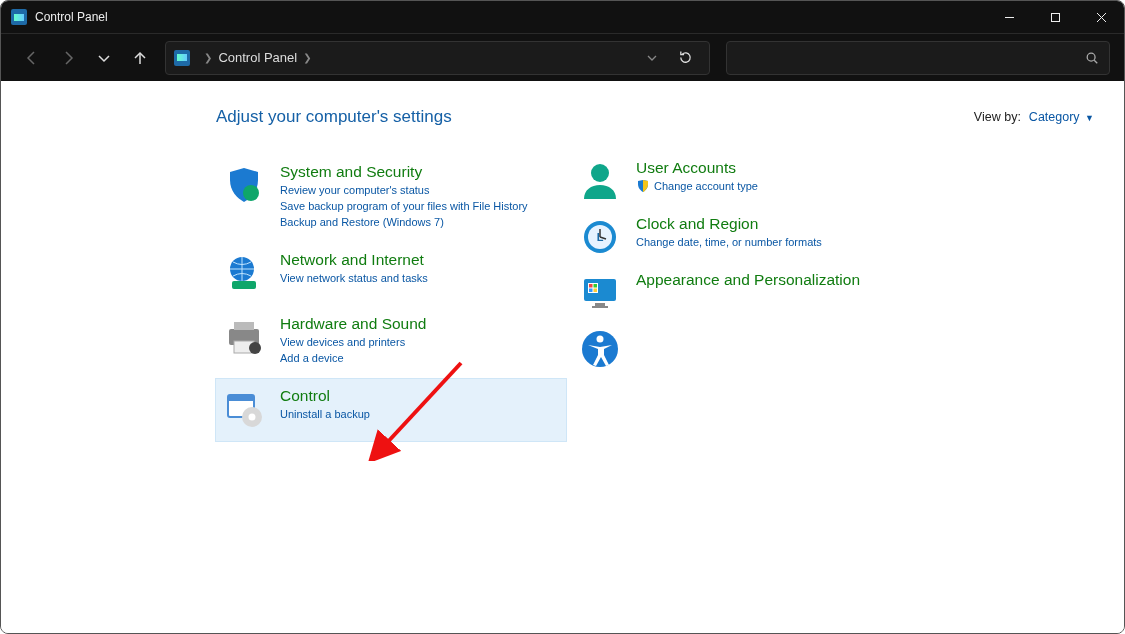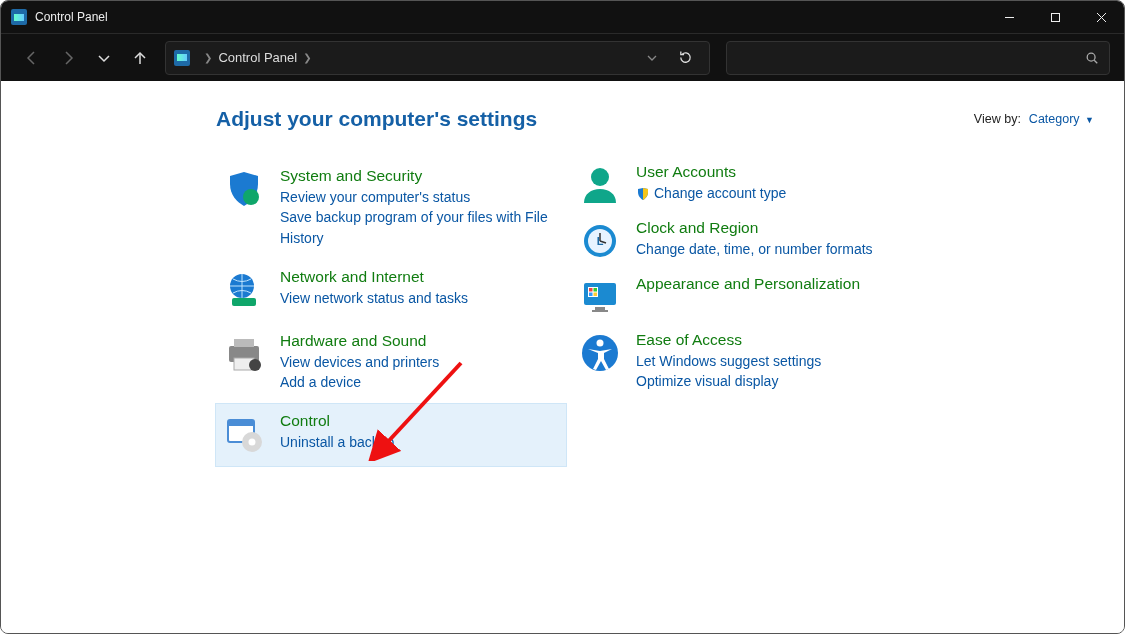--- a/index.html
+++ b/index.html
@@ -25,33 +25,33 @@
   .addrbar .chev{ color:#888; margin:0 6px; font-size:10px;}
   .addrbar .flexspace{flex:1;}
   .addr-end { width:30px; display:flex; justify-content:center; color:#888;}
   .refreshbtn{ width:36px; display:flex; justify-content:center; }
   .searchbox { flex:1; height:34px; background:#1b1b1b; border:1px solid #333; border-radius:4px; margin-left:10px; margin-right:6px; display:flex; align-items:center; padding:0 10px;}
   .searchbox svg{ width:14px;height:14px; stroke:#aaa; fill:none; stroke-width:1.5; margin-left:auto;}
 
   
   .content { flex:1; background:#fff; padding:26px 30px 30px 215px; position:relative; }
   .header-row { display:flex; align-items:center; margin-bottom:28px; }
-  .header-row h1 { font-size:21px; font-weight:700; color:#1560a6; }
+  .header-row h1 { font-size:17px; font-weight:400; color:#1560a6; }
   .viewby { margin-left:auto; font-size:12.5px; color:#222; display:flex; align-items:center; gap:8px;}
   .viewby .sel { color:#0a57a4; }
   .viewby .tri { color:#0a57a4; font-size:9px; margin-left:2px;}
 
   .columns { display:flex; gap:0px; }
   .col { width:350px; }
   .cat { display:flex; gap:14px; padding:8px 6px 10px 6px; margin-bottom:2px; }
   .cat.selected { background:#e4f1fb; outline:1px solid #cfe6f7;  }
   .caticon { width:44px; height:44px; flex:0 0 44px; display:flex; align-items:center; justify-content:center; }
   .caticon svg{ width:40px; height:40px; }
   .catbody h2 { font-size:15.5px; font-weight:400; color:#107c10; margin-bottom:2px; }
-  .catbody .lnk { display:block; font-size:14px; color:#0a57a4; line-height:1.45; text-decoration:none;}
+  .catbody .lnk { display:block; font-size:11px; color:#0a57a4; line-height:1.45; text-decoration:none;}
   .inl-shield{ display:inline-block; vertical-align:-3px; margin-right:4px;}
   .col.right { margin-left:6px; }
   .col.right .cat{ padding-top:4px; padding-bottom:6px;}
 
   
   .arrow { position:absolute; left:365px; top:270px; width:110px; height:110px; pointer-events:none;}
   .arrow svg{ width:100%; height:100%; }
 
 </style>
 </head>
@@ -151,20 +151,21 @@
           <div class="caticon">
             <svg viewBox="0 0 40 40">
                 <path d="M20 3l14 4v8c0 11-7 18-14 22C13 33 6 26 6 15V7z" fill="#1b7ad1"></path>
                 <circle cx="27" cy="28" r="8" fill="#0fa66a"></circle>
               </svg>
           </div>
           <div class="catbody">
             <h2>System and Security</h2>
             <a class="lnk">Review your computer's status</a>
             <a class="lnk">Save backup program of your files with File History</a>
+            <a class="lnk">Backup and Restore (Windows 7)</a>
           </div>
         </div>
 
         <div class="cat">
           <div class="caticon">
             <svg viewBox="0 0 40 40">
                 <circle cx="18" cy="16" r="12" fill="#1b7ad1"></circle>
                 <path d="M6 16h24M18 4v24M9 9q9 5 18 0M9 23q9-5 18 0" stroke="#bfe4ff" stroke-width="1" fill="none"></path>
                 <rect x="8" y="28" width="24" height="8" rx="2" fill="#0fa66a"></rect>
               </svg>
@@ -265,25 +266,20 @@
         </div>
 
         <div class="cat">
           <div class="caticon">
             <svg viewBox="0 0 40 40">
                 <circle cx="20" cy="20" r="18" fill="#1b7ad1"></circle>
                 <circle cx="20" cy="10" r="3.5" fill="#fff"></circle>
                 <path d="M8 16l12 2 12-2-8 4v6l5 10-3 1-5-9-5 9-3-1 5-10v-6z" fill="#fff"></path>
               </svg>
           </div>
-          <div class="catbody">
-            <h2>Ease of Access</h2>
-            <a class="lnk">Let Windows suggest settings</a>
-            <a class="lnk">Optimize visual display</a>
-          </div>
         </div>
 
       </div>
     </div>
 
     <div class="arrow">
       <svg viewBox="0 0 110 110">
         <defs>
             <marker id="ah" markerWidth="8" markerHeight="8" refX="2" refY="4" orient="auto">
               <path d="M0,0 L8,4 L0,8 z" fill="#e11"></path>

